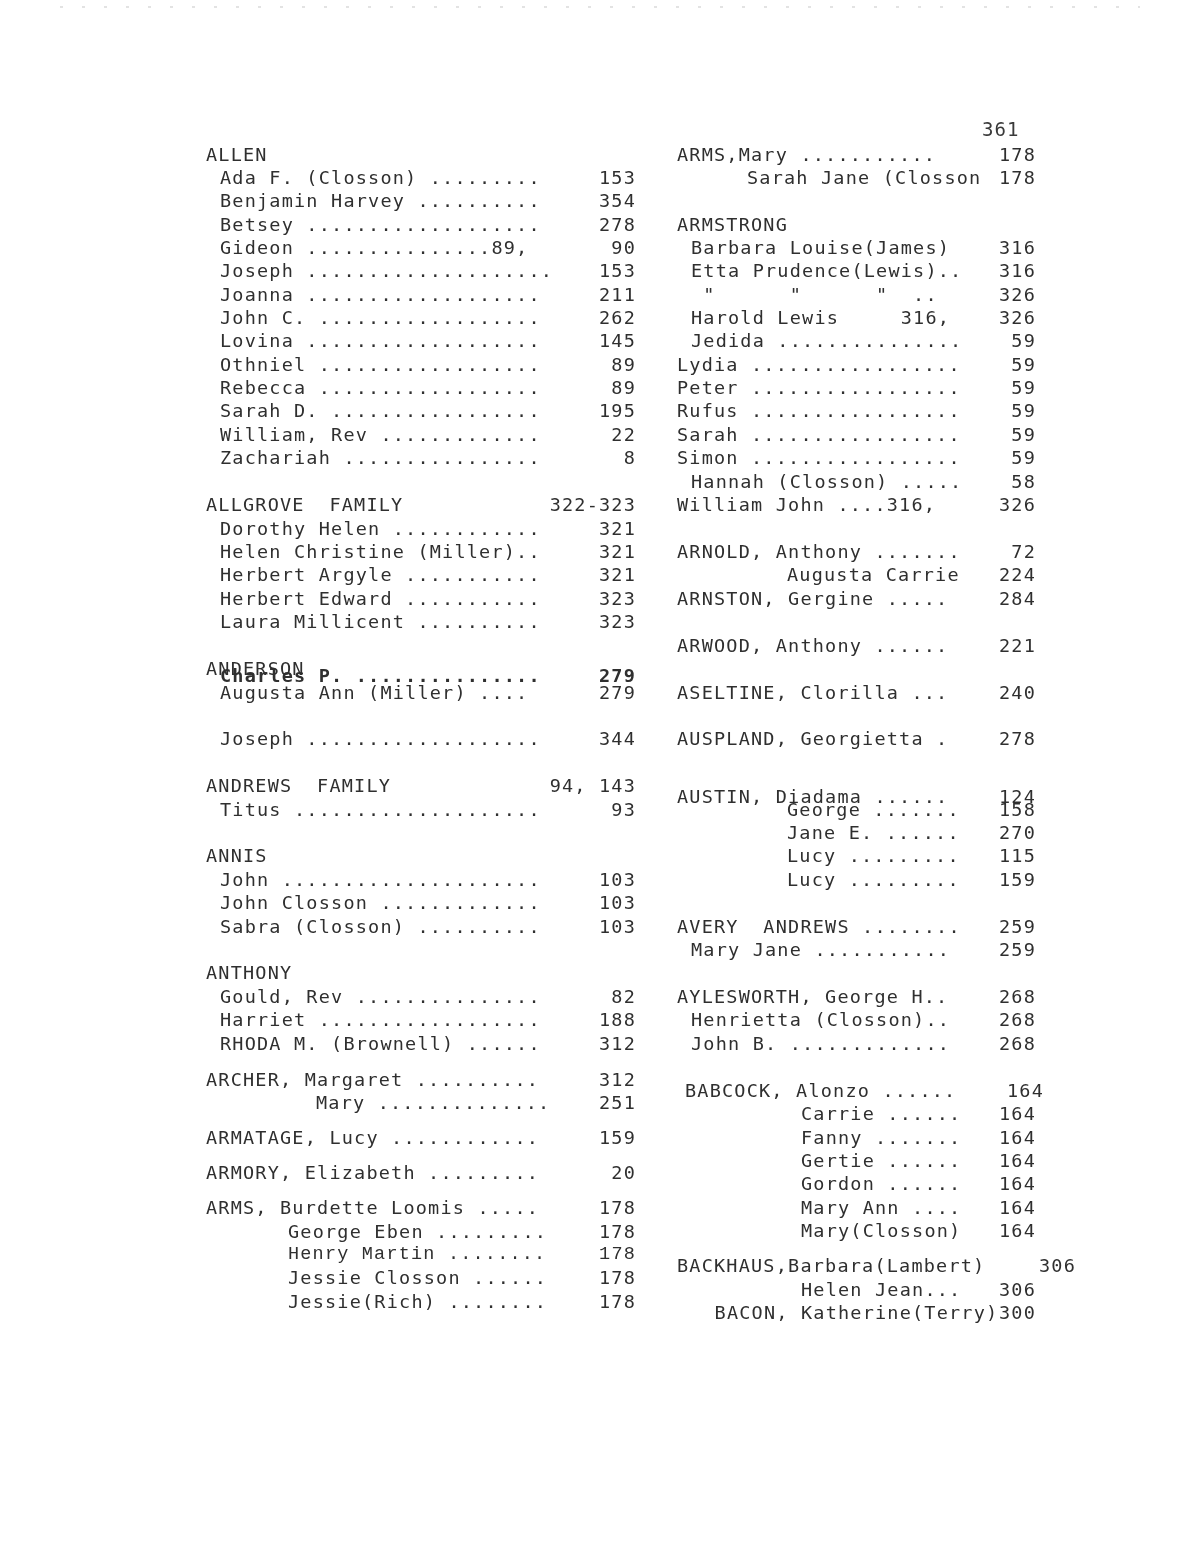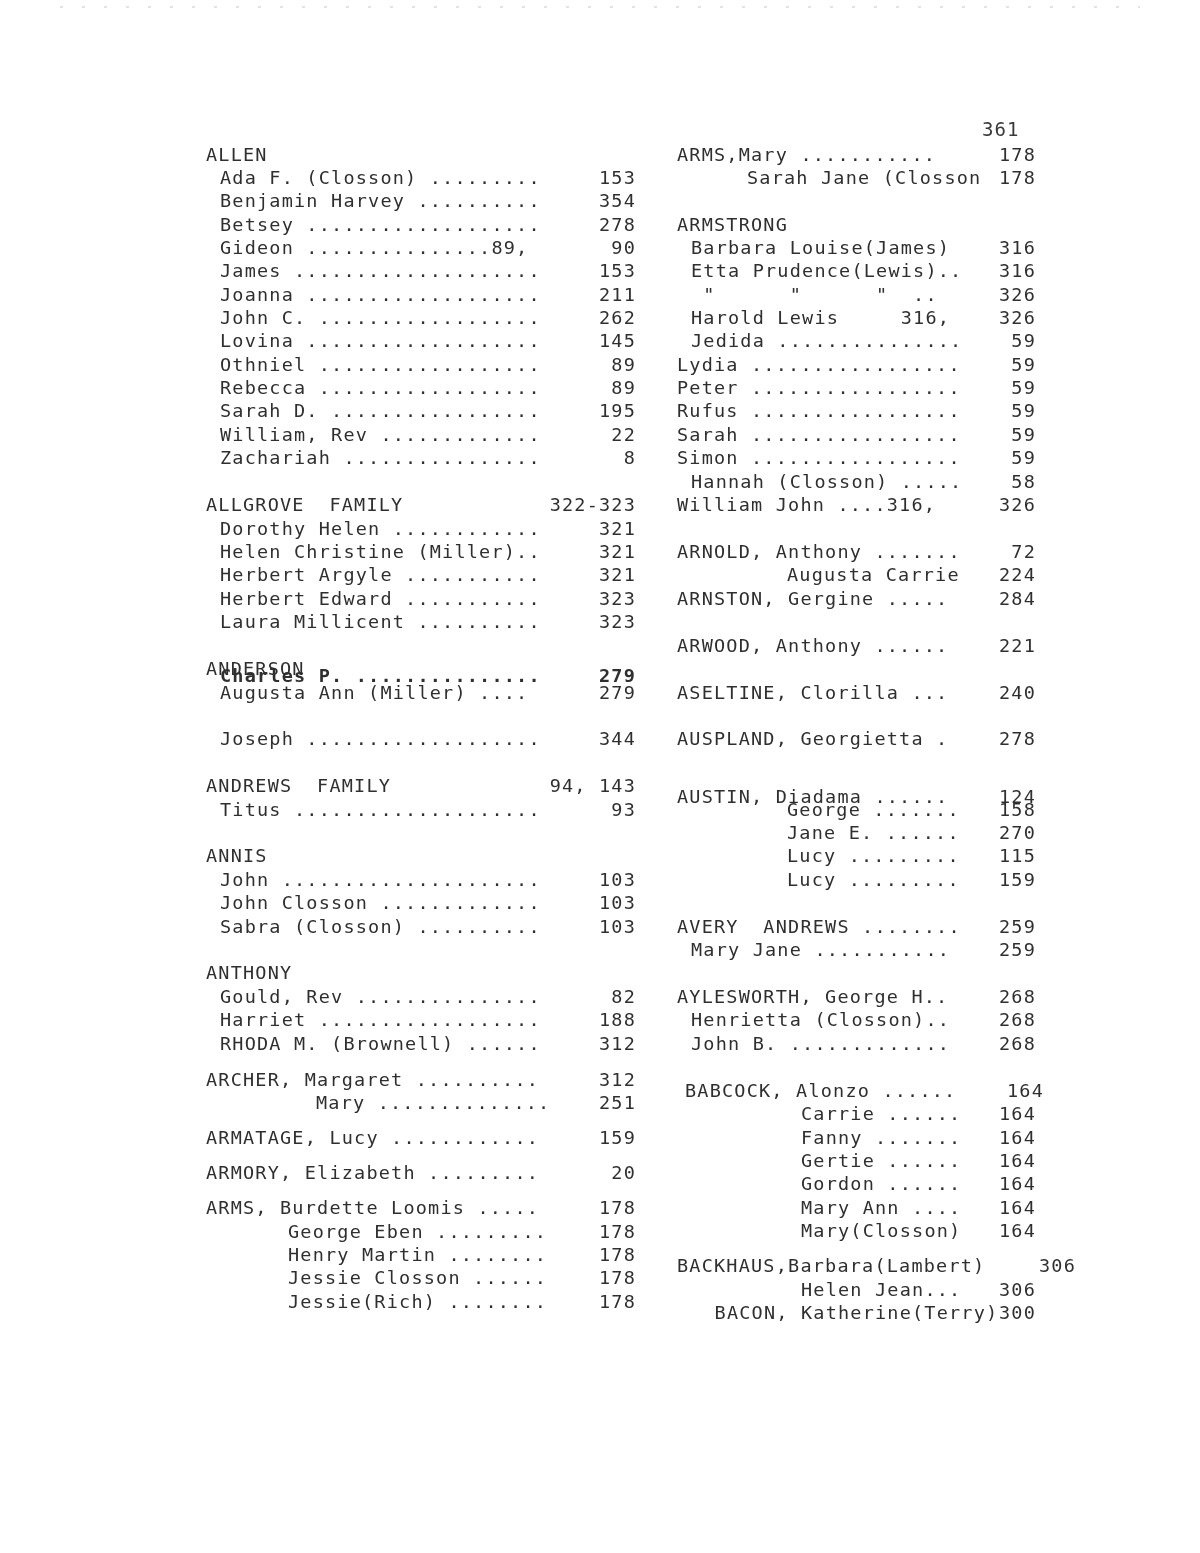--- a/index.html
+++ b/index.html
@@ -22,21 +22,21 @@
 <div class="page">
   <div class="scanline"></div>
   <div class="page-number">361</div>
 
   <div class="col" id="left-col">
       <div class="line heading" style="left: 206px; top: 143px; width: 430px;"><span class="name">ALLEN</span><span class="page-ref"></span></div>
       <div class="line" style="left: 220px; top: 166px; width: 416px;"><span class="name">Ada F. (Closson) .........</span><span class="page-ref">153</span></div>
       <div class="line" style="left: 220px; top: 189px; width: 416px;"><span class="name">Benjamin Harvey ..........</span><span class="page-ref">354</span></div>
       <div class="line" style="left: 220px; top: 213px; width: 416px;"><span class="name">Betsey ...................</span><span class="page-ref">278</span></div>
       <div class="line" style="left: 220px; top: 236px; width: 416px;"><span class="name">Gideon ...............89,</span><span class="page-ref">90</span></div>
-      <div class="line" style="left: 220px; top: 259px; width: 416px;"><span class="name">James ....................</span><span class="page-ref">153</span></div>
+      <div class="line" style="left: 220px; top: 259px; width: 416px;"><span class="name">Joseph ....................</span><span class="page-ref">153</span></div>
       <div class="line" style="left: 220px; top: 283px; width: 416px;"><span class="name">Joanna ...................</span><span class="page-ref">211</span></div>
       <div class="line" style="left: 220px; top: 306px; width: 416px;"><span class="name">John C. ..................</span><span class="page-ref">262</span></div>
       <div class="line" style="left: 220px; top: 329px; width: 416px;"><span class="name">Lovina ...................</span><span class="page-ref">145</span></div>
       <div class="line" style="left: 220px; top: 353px; width: 416px;"><span class="name">Othniel ..................</span><span class="page-ref">89</span></div>
       <div class="line" style="left: 220px; top: 376px; width: 416px;"><span class="name">Rebecca ..................</span><span class="page-ref">89</span></div>
       <div class="line" style="left: 220px; top: 399px; width: 416px;"><span class="name">Sarah D. .................</span><span class="page-ref">195</span></div>
       <div class="line" style="left: 220px; top: 423px; width: 416px;"><span class="name">William, Rev .............</span><span class="page-ref">22</span></div>
       <div class="line" style="left: 220px; top: 446px; width: 416px;"><span class="name">Zachariah ................</span><span class="page-ref">8</span></div>
       <div class="line heading" style="left: 206px; top: 493px; width: 430px;"><span class="name">ALLGROVE  FAMILY</span><span class="page-ref">322-323</span></div>
       <div class="line" style="left: 220px; top: 517px; width: 416px;"><span class="name">Dorothy Helen ............</span><span class="page-ref">321</span></div>
@@ -57,21 +57,21 @@
       <div class="line heading" style="left: 206px; top: 961px; width: 430px;"><span class="name">ANTHONY</span><span class="page-ref"></span></div>
       <div class="line" style="left: 220px; top: 985px; width: 416px;"><span class="name">Gould, Rev ...............</span><span class="page-ref">82</span></div>
       <div class="line" style="left: 220px; top: 1008px; width: 416px;"><span class="name">Harriet ..................</span><span class="page-ref">188</span></div>
       <div class="line" style="left: 220px; top: 1032px; width: 416px;"><span class="name">RHODA M. (Brownell) ......</span><span class="page-ref">312</span></div>
       <div class="line" style="left: 206px; top: 1068px; width: 430px;"><span class="name">ARCHER, Margaret ..........</span><span class="page-ref">312</span></div>
       <div class="line" style="left: 316px; top: 1091px; width: 320px;"><span class="name">Mary ..............</span><span class="page-ref">251</span></div>
       <div class="line" style="left: 206px; top: 1126px; width: 430px;"><span class="name">ARMATAGE, Lucy ............</span><span class="page-ref">159</span></div>
       <div class="line" style="left: 206px; top: 1161px; width: 430px;"><span class="name">ARMORY, Elizabeth .........</span><span class="page-ref">20</span></div>
       <div class="line" style="left: 206px; top: 1196px; width: 430px;"><span class="name">ARMS, Burdette Loomis .....</span><span class="page-ref">178</span></div>
       <div class="line" style="left: 288px; top: 1220px; width: 348px;"><span class="name">George Eben .........</span><span class="page-ref">178</span></div>
-      <div class="line" style="left: 288px; top: 1243px; width: 348px;"><span class="name">Henry Martin ........</span><span class="page-ref">178</span></div>
+      <div class="line" style="left: 288px; top: 1243px; width: 348px; font-family: Liberation Mono, monospace;"><span class="name">Henry Martin ........</span><span class="page-ref">178</span></div>
       <div class="line" style="left: 288px; top: 1266px; width: 348px;"><span class="name">Jessie Closson ......</span><span class="page-ref">178</span></div>
       <div class="line" style="left: 288px; top: 1290px; width: 348px;"><span class="name">Jessie(Rich) ........</span><span class="page-ref">178</span></div>
     </div>
   <div class="col" id="right-col">
       <div class="line" style="left: 677px; top: 143px; width: 359px;"><span class="name">ARMS,Mary ...........</span><span class="page-ref">178</span></div>
       <div class="line" style="left: 747px; top: 166px; width: 289px;"><span class="name">Sarah Jane (Closson</span><span class="page-ref">178</span></div>
       <div class="line heading" style="left: 677px; top: 213px; width: 359px;"><span class="name">ARMSTRONG</span><span class="page-ref"></span></div>
       <div class="line" style="left: 691px; top: 236px; width: 345px;"><span class="name">Barbara Louise(James)</span><span class="page-ref">316</span></div>
       <div class="line" style="left: 691px; top: 259px; width: 345px;"><span class="name">Etta Prudence(Lewis)..</span><span class="page-ref">316</span></div>
       <div class="line" style="left: 691px; top: 283px; width: 345px;"><span class="name"> "      "      "  ..</span><span class="page-ref">326</span></div>

